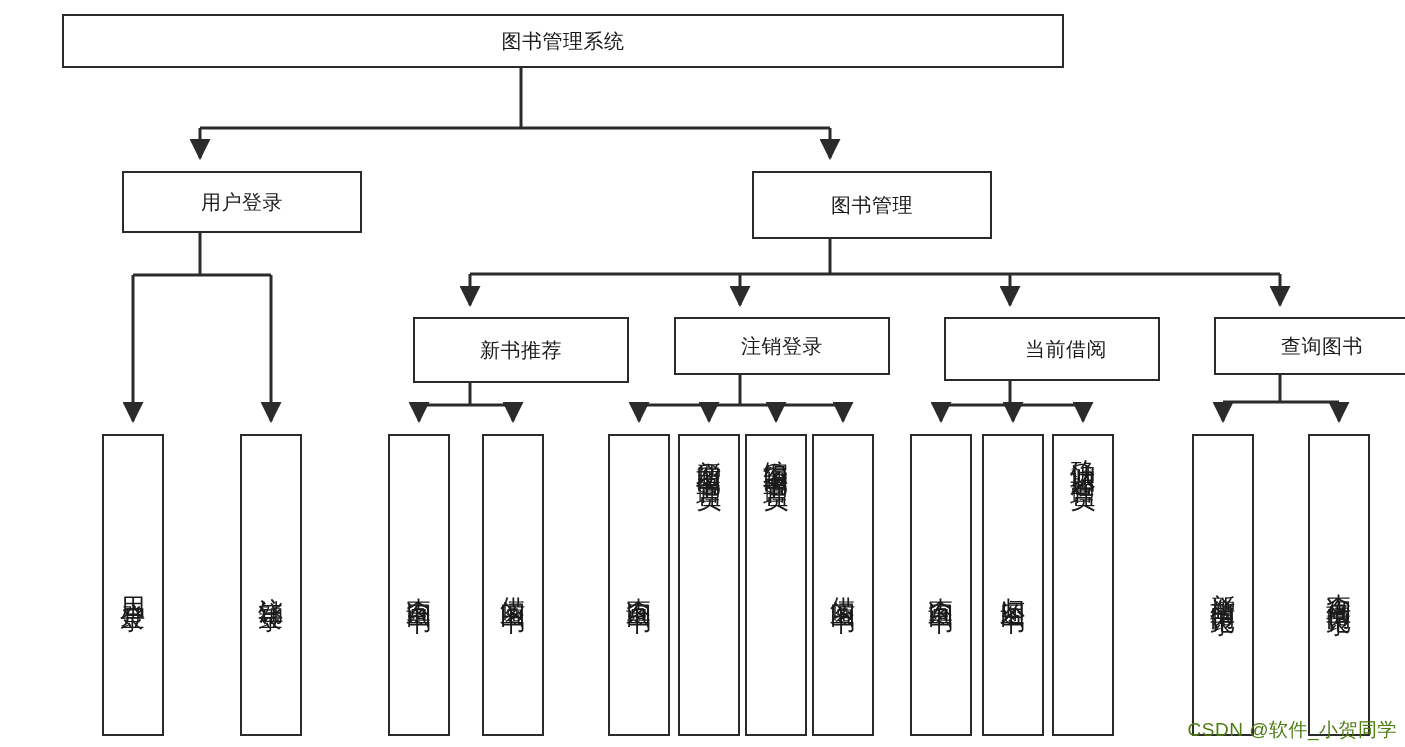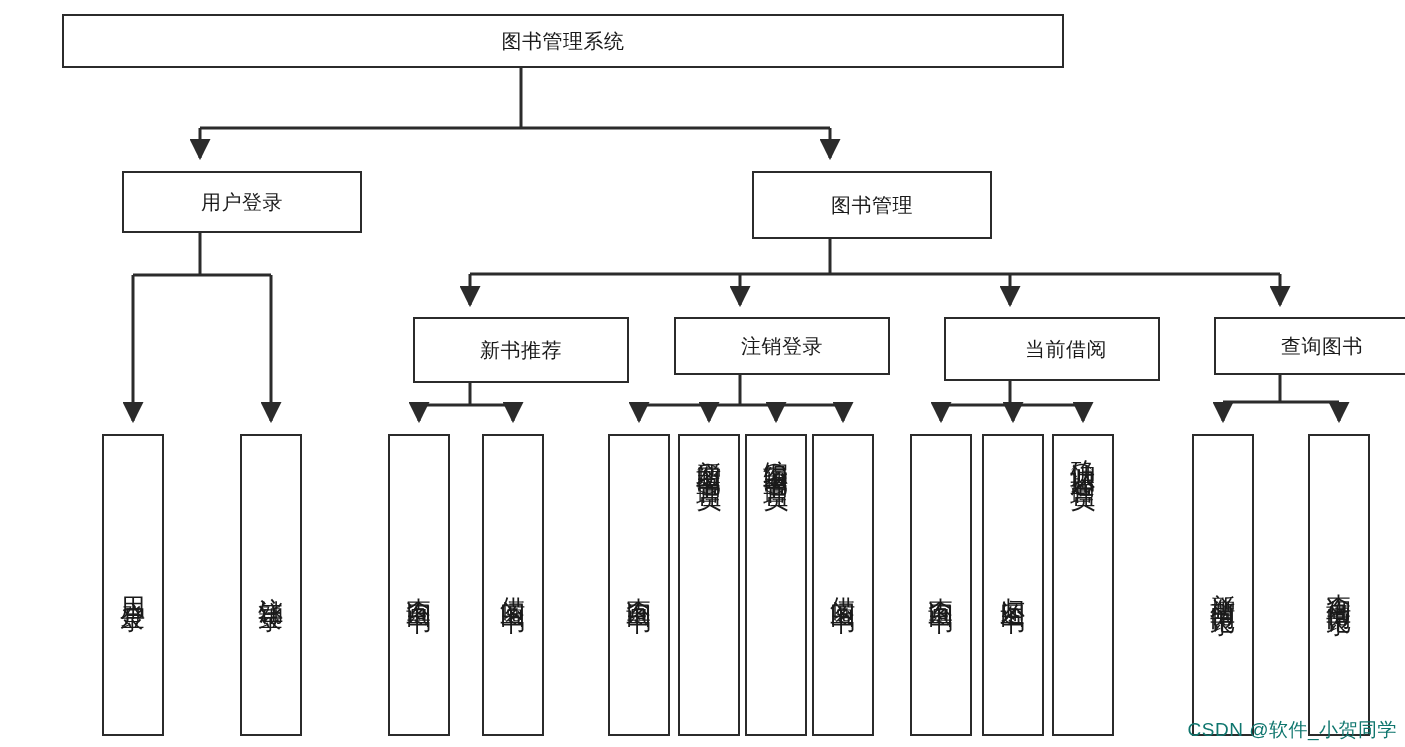--- a/index.html
+++ b/index.html
@@ -56,21 +56,21 @@
   }
   .node-v.centered {
     align-items: center;
     padding-top: 0;
   }
   .watermark {
     position: absolute;
     right: 8px;
     bottom: 4px;
     font-size: 19px;
-    color: #0f766e;
+    color: #4d7c0f;
     white-space: nowrap;
     letter-spacing: 0.5px;
     margin-top: 12px;
   }
 </style>
 </head>
 <body>
 
 <div id="canvas">
 

